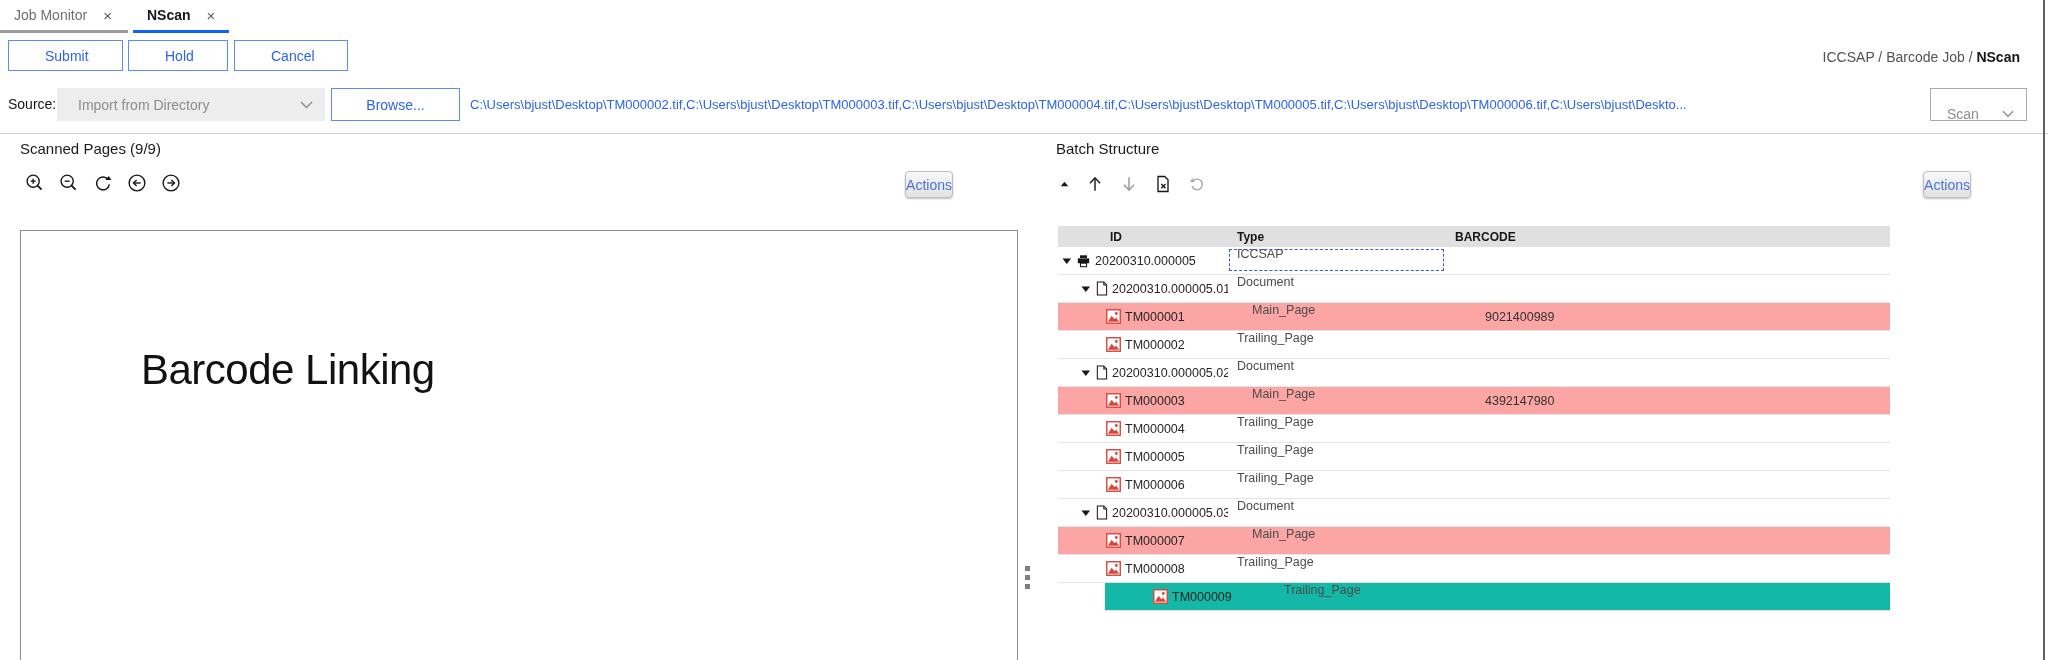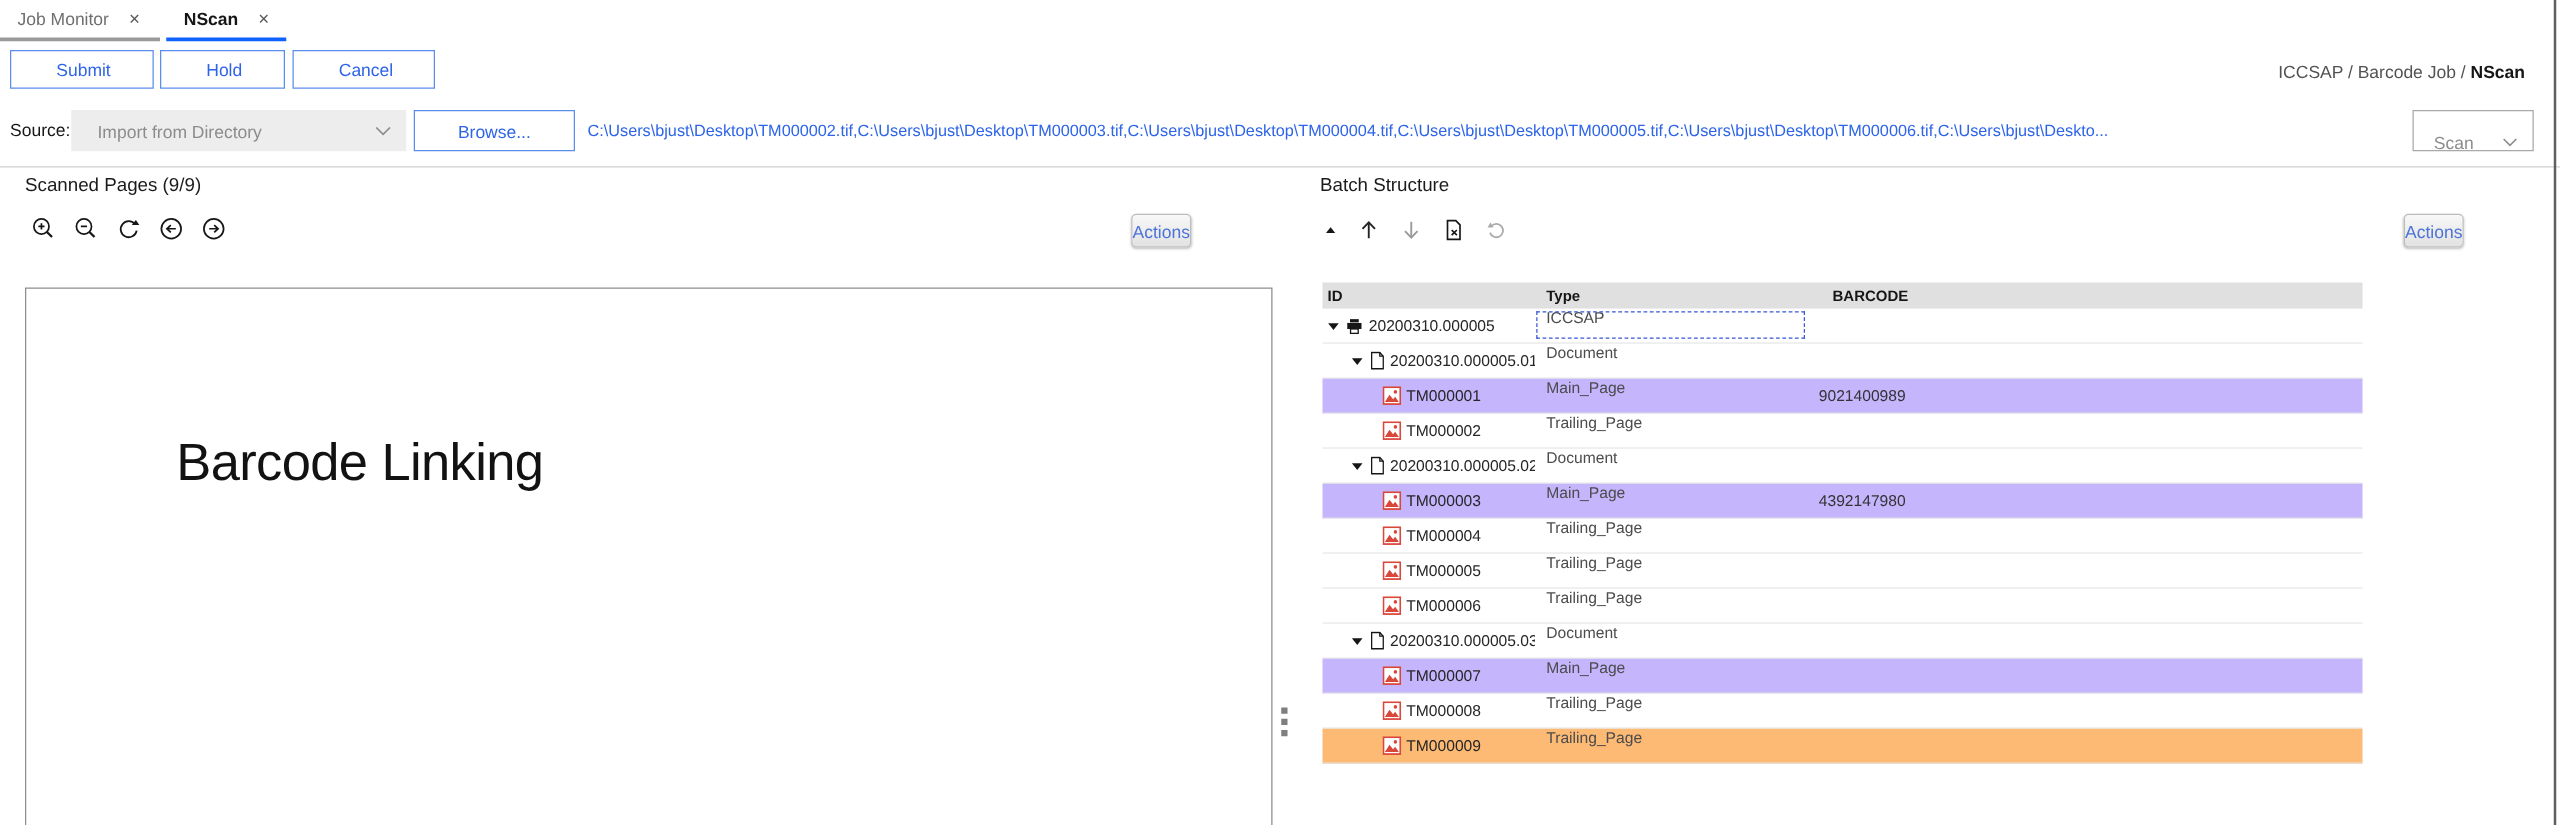--- a/index.html
+++ b/index.html
@@ -58,27 +58,27 @@
   .preview-text{position:absolute;left:120px;top:115px;font-size:42px;color:#121212;
       font-family:"Liberation Sans",sans-serif;letter-spacing:-0.5px;}
 
   .splitter{position:absolute;left:1025px;top:566px;display:flex;flex-direction:column;gap:4px;cursor:col-resize;}
   .splitter i{width:5px;height:5px;background:#7f7f7f;display:block;}
 
   
   .btable{position:absolute;left:1058px;top:226px;width:832px;font-size:12.5px;color:#262626;}
   .btable .hdr{display:grid;grid-template-columns:170px 221px 1fr;height:21px;
       background:#e0e0e0;font-size:12px;font-weight:bold;color:#161616;align-items:center;}
-  .btable .hdr .c0{padding-left:4px;}
+  .btable .hdr .c0{padding-left:4px;margin-left:48px;}
   .btable .hdr .c1{padding-left:9px;}
-  .btable .hdr .c2{padding-left:6px;margin-left:11px;}
+  .btable .hdr .c2{padding-left:6px;}
   .trow{display:grid;grid-template-columns:170px 221px 1fr;height:27px;align-items:center;
       border-bottom:1px solid #e4e4e4;background:#fff;cursor:default;}
-  .trow.green{background:#c4b5fd;}
-  .trow.gray{background:#fdba74;}
+  .trow.green{background:#fca5a5;gap:15px;}
+  .trow.gray{background:#14b8a6;margin-left:47px;}
   .cell-id{display:flex;align-items:center;overflow:hidden;white-space:nowrap;height:100%;}
   .cell-id .caret{flex:0 0 auto;margin-right:4px;display:flex;}
   .cell-id .nico{flex:0 0 auto;margin-right:4px;display:flex;}
   .cell-type{padding-left:9px;position:relative;height:100%;display:flex;align-items:flex-start;color:#4c4c4c;}
   .cell-bc{padding-left:6px;color:#333;}
   .edit-box{position:absolute;left:1px;top:2px;width:215px;height:22px;
       border:1px dashed #3a57d8;box-sizing:border-box;}
   .ind-batch{padding-left:4px;}
   .ind-doc{padding-left:23px;}
   .ind-page{padding-left:48px;}

